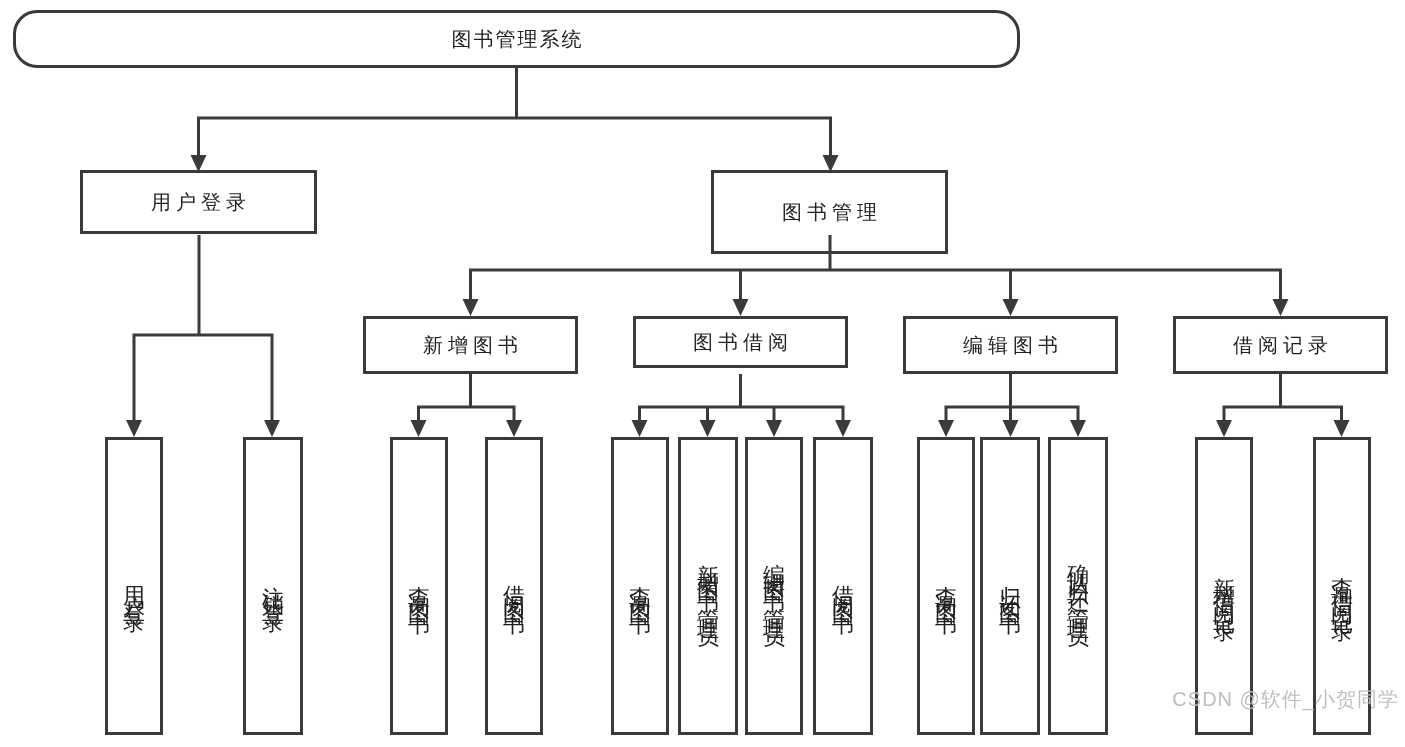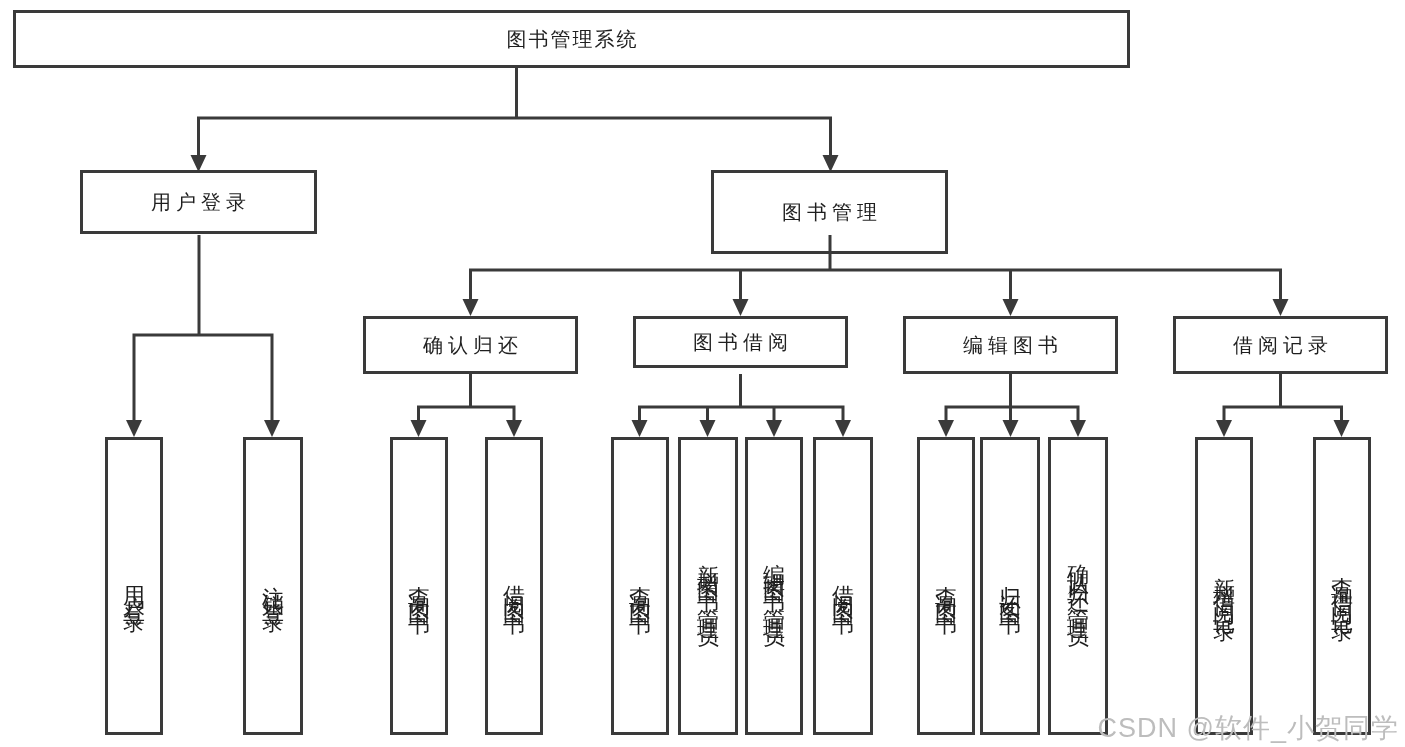--- a/index.html
+++ b/index.html
@@ -39,22 +39,22 @@
     z-index:2;
     line-height:1;
   }
   svg.connectors {
     position:absolute; left:0; top:0;
     z-index:3; pointer-events:none;
     color:var(--line);
   }
   .watermark {
     position:absolute;
-    right:6px; top:710px;
-    font-size:27px; letter-spacing:1px;
+    right:6px; top:686px;
+    font-size:20px; letter-spacing:1px;
     color:var(--watermark);
     z-index:4;
     white-space:nowrap;
     text-align:center;
   }
 </style>
 </head>
 <body>
 
 <div class="stage">
@@ -101,26 +101,26 @@
       <polygon points="766,420 782,420 774,437"></polygon>
       <polygon points="835,420 851,420 843,437"></polygon>
       <polygon points="938,420 954,420 946,437"></polygon>
       <polygon points="1002.5,420 1018.5,420 1010.5,437"></polygon>
       <polygon points="1070,420 1086,420 1078,437"></polygon>
       <polygon points="1216,420 1232,420 1224,437"></polygon>
       <polygon points="1333.5,420 1349.5,420 1341.5,437"></polygon>
     </g>
   </svg>
 
-  <div class="box title" style="left:13px; top:10px; width:1117px; height:58px;">图书管理系统</div>
+  <div class="box title" style="left:13px; top:10px; width:1007px; height:58px;border-radius:24px;">图书管理系统</div>
 
   <div class="box" style="left:80px; top:170px; width:237px; height:64px;">用户登录</div>
   <div class="box" style="left:711px; top:170px; width:237px; height:84px;">图书管理</div>
 
-  <div class="box" style="left:363px; top:316px; width:215px; height:58px;">确认归还</div>
+  <div class="box" style="left:363px; top:316px; width:215px; height:58px;">新增图书</div>
   <div class="box" style="left:633px; top:316px; width:215px; height:52px;">图书借阅</div>
   <div class="box" style="left:903px; top:316px; width:215px; height:58px;">编辑图书</div>
   <div class="box" style="left:1173px; top:316px; width:215px; height:58px;">借阅记录</div>
 
   <div class="leaf" style="left:105px;">用户登录</div>
   <div class="leaf" style="left:243px; width:60px;">注销登录</div>
 
   <div class="leaf" style="left:390px;">查询图书</div>
   <div class="leaf" style="left:485px;">借阅图书</div>
 

